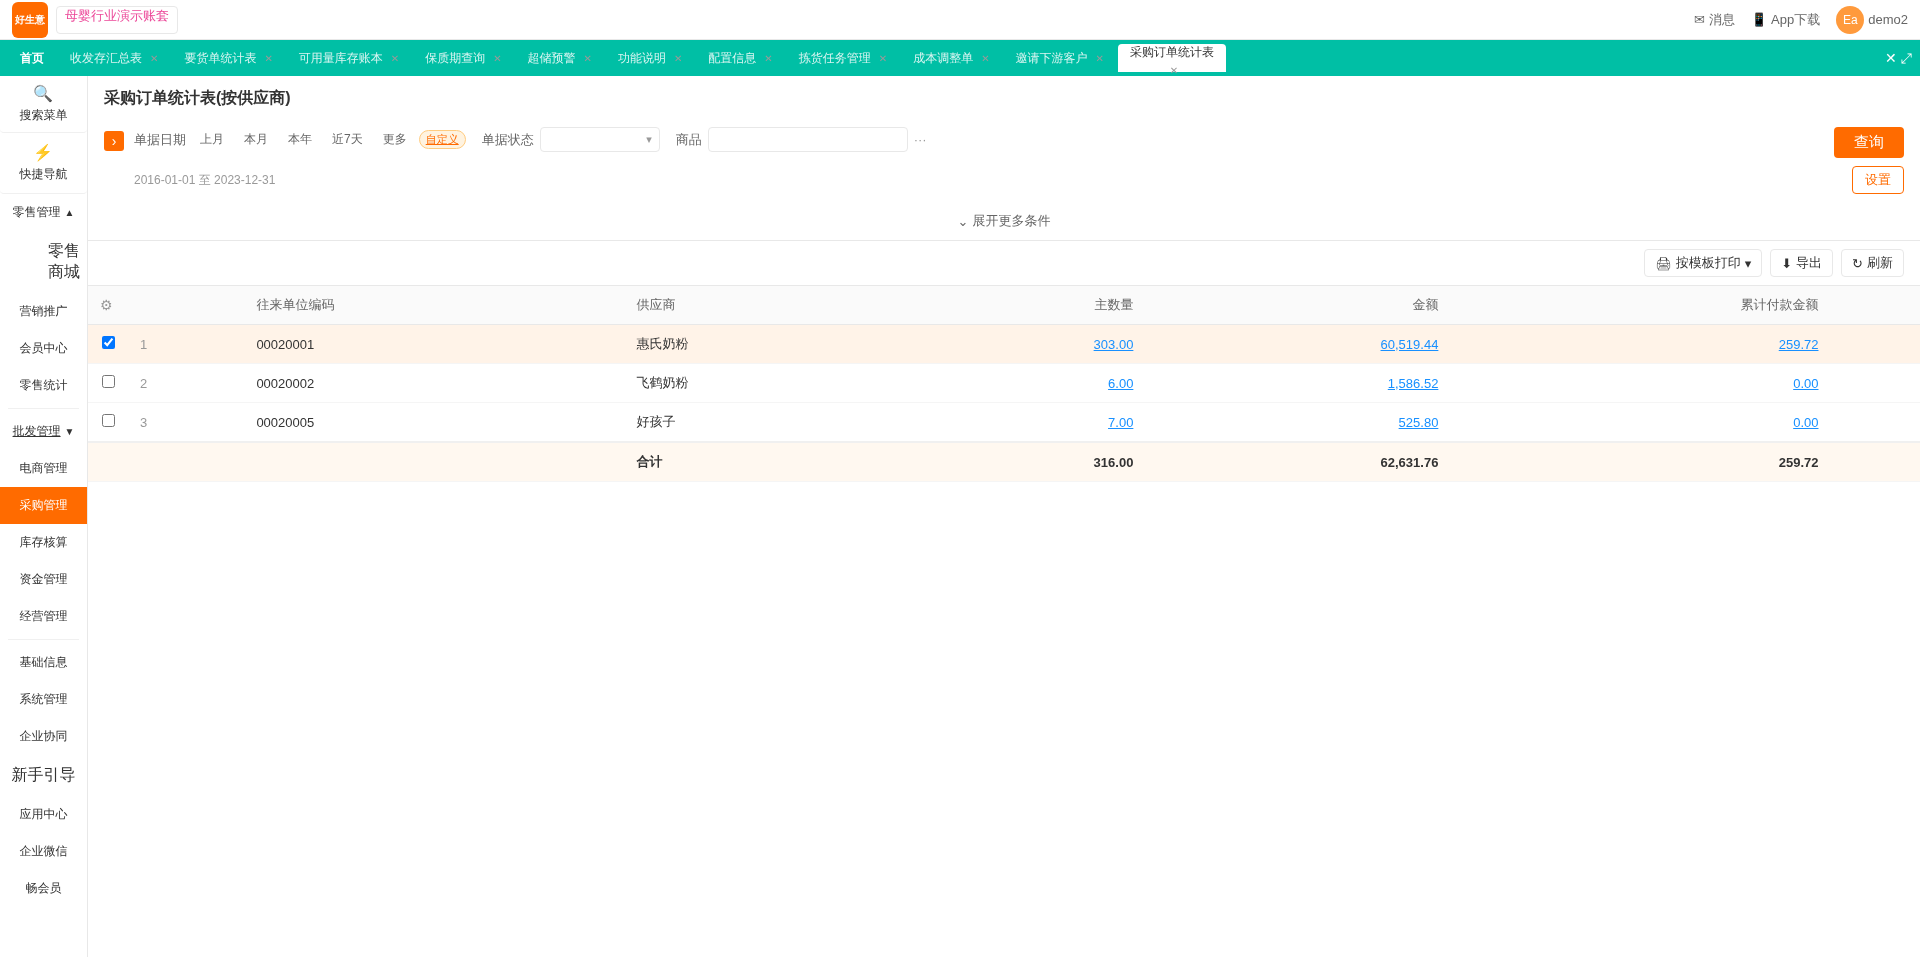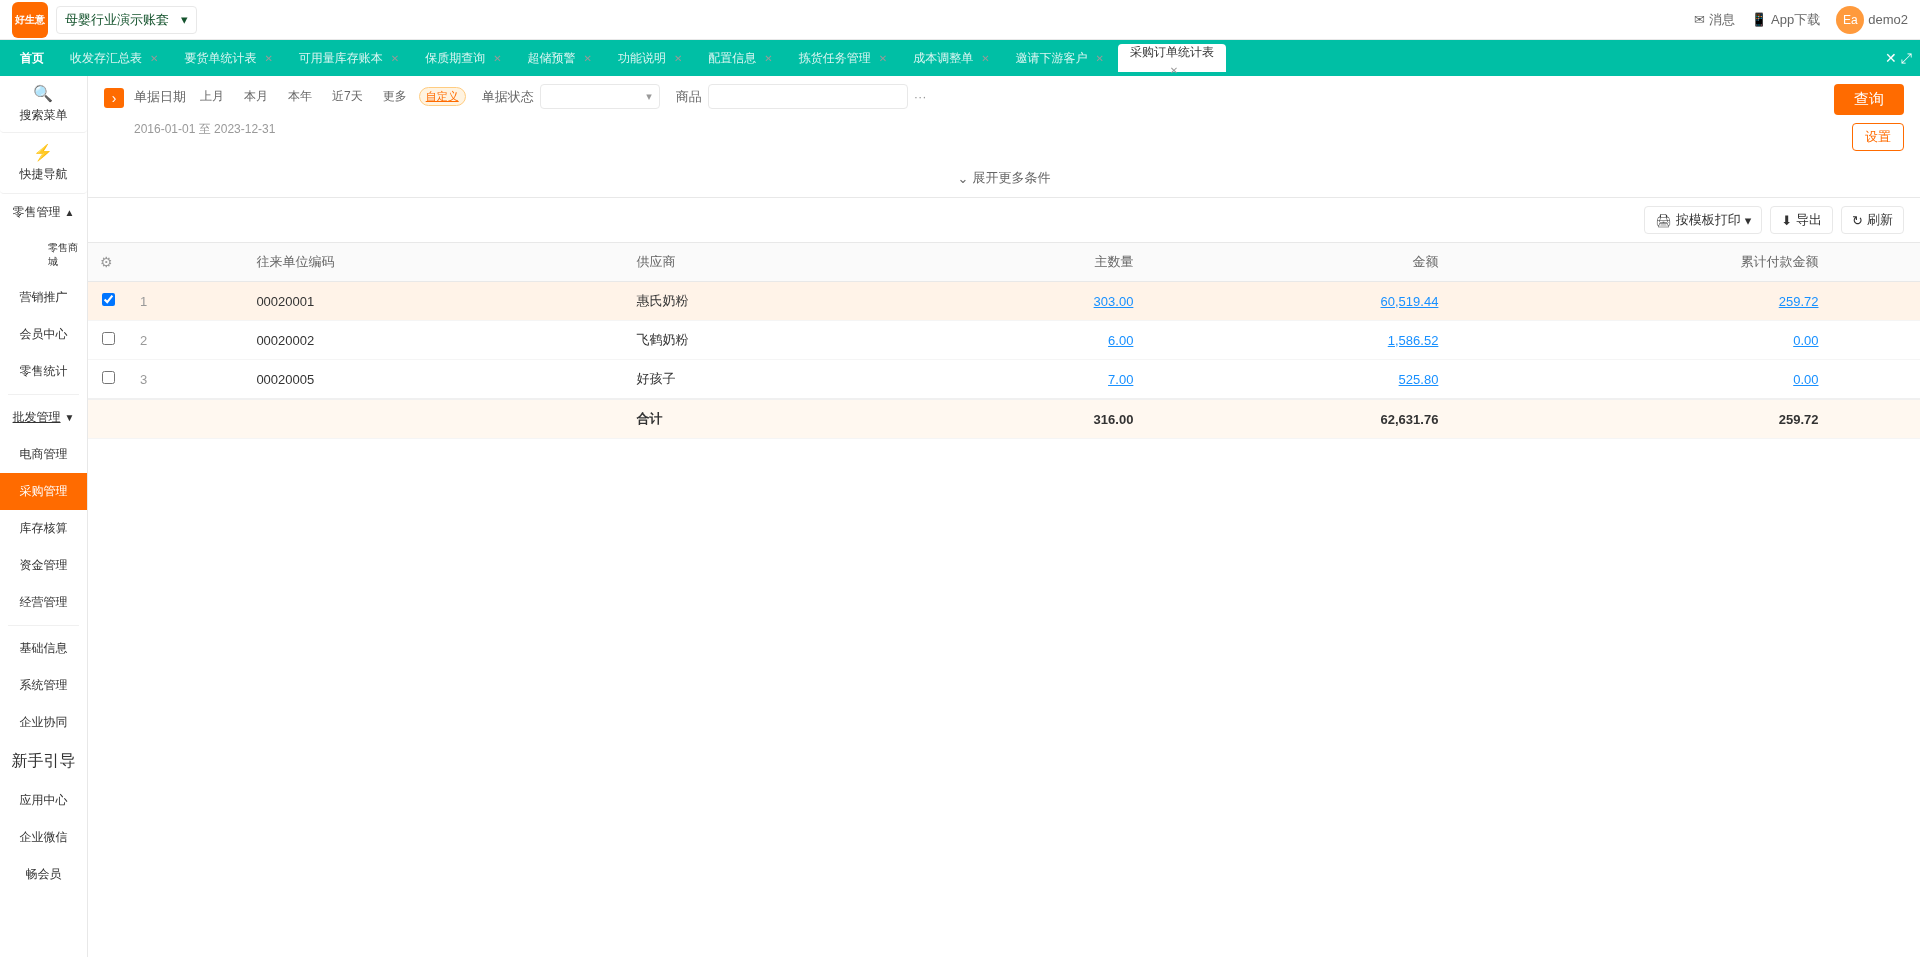--- a/index.html
+++ b/index.html
@@ -2,21 +2,21 @@
 <html><head>
   <meta charset="utf-8">
   <style>
     * { box-sizing: border-box; margin: 0; padding: 0; }
     body { font-family: 'Microsoft YaHei', Arial, sans-serif; font-size: 13px; background: #f0f2f5; color: #333; display: flex; flex-direction: column; height: 957px; overflow: hidden; }
 
     
     .top-bar { height: 40px; background: #fff; display: flex; align-items: center; justify-content: space-between; padding: 0 12px; border-bottom: 1px solid #e8e8e8; flex-shrink: 0; }
     .top-bar-left { display: flex; align-items: center; gap: 8px; }
     .logo { width: 36px; height: 36px; background: #ff6b00; border-radius: 6px; display: flex; align-items: center; justify-content: center; color: white; font-size: 11px; font-weight: bold; }
-    .workspace-selector { display: flex; align-items: center; gap: 12px; color: #14532d; font-size: 13px; cursor: pointer; padding: 0 8px; border: 1px solid #e8e8e8; border-radius: 4px; height: 28px; }
+    .workspace-selector { display: flex; align-items: center; gap: 12px; color: #ec4899; font-size: 13px; cursor: pointer; padding: 0 8px; border: 1px solid #e8e8e8; border-radius: 4px; height: 28px; flex-direction: column; }
     .top-bar-right { display: flex; align-items: center; gap: 16px; color: #666; font-size: 13px; }
     .top-right-item { display: flex; align-items: center; gap: 4px; cursor: pointer; }
     .avatar { width: 28px; height: 28px; background: #ff9a3c; border-radius: 50%; display: flex; align-items: center; justify-content: center; color: white; font-size: 12px; }
 
     
     .nav-tabs { height: 36px; background: #00bfa5; display: flex; align-items: center; padding: 0 8px; flex-shrink: 0; overflow-x: auto; gap: 2px; }
     .nav-tab { height: 28px; padding: 0 12px; border-radius: 4px 4px 0 0; display: flex; align-items: center; gap: 4px; font-size: 12px; color: rgba(255,255,255,0.85); cursor: pointer; white-space: nowrap; flex-shrink: 0; }
     .nav-tab.active { background: #fff; color: #333; border-radius: 4px 4px 0 0; flex-direction: column; }
     .nav-tab .close-x { font-size: 10px; color: #999; margin-left: 4px; }
     .nav-tab.home { color: white; font-weight: bold; }
@@ -167,21 +167,21 @@
     </div>
     <div class="sidebar-nav-item" style="border-bottom: 1px solid #f0f0f0;">
       <span class="sidebar-icon">⚡</span>
       <span style="font-size:12px;">快捷导航</span>
     </div>
     <div class="sidebar-nav-item has-arrow">
       <span style="font-size:12px;">零售管理</span>
       <span style="font-size:10px; margin-left:2px;">▲</span>
     </div>
     <div class="sidebar-nav-item">
-      <span style="font-size:10px;margin-left:44px;">零售商城</span>
+      <span style="font-size:16px;margin-left:44px;">零售商城</span>
     </div>
     <div class="sidebar-nav-item">
       <span style="font-size:12px;">营销推广</span>
     </div>
     <div class="sidebar-nav-item">
       <span style="font-size:12px;">会员中心</span>
     </div>
     <div class="sidebar-nav-item">
       <span style="font-size:12px;">零售统计</span>
     </div>
@@ -225,20 +225,23 @@
       <span style="font-size:12px;">企业微信</span>
     </div>
     <div class="sidebar-nav-item">
       <span style="font-size:12px;">畅会员</span>
     </div>
   </div>
 
   <div class="content-area">
 
     <div style="background:#fff; border-bottom: 1px solid #e8e8e8; flex-shrink:0;">
+      <div style="padding: 12px 16px 0;">
+        <div class="page-title">采购订单统计表(按供应商)</div>
+      </div>
 
       <div style="padding: 8px 16px; display: flex; align-items: flex-start; gap: 0;">
         <button class="collapse-btn" style="margin-right: 10px; margin-top: 4px;">›</button>
         <div style="flex:1;">
           <div class="filter-row">
             <div class="filter-item">
               <span class="filter-label">单据日期</span>
               <div class="date-range-options">
                 <span class="date-option">上月</span>
                 <span class="date-option">本月</span>
@@ -255,21 +258,21 @@
                   <option value=""></option>
                 </select>
               </div>
             </div>
             <div class="filter-item">
               <span class="filter-label">商品</span>
               <input class="filter-input" style="min-width: 200px;">
               <span class="filter-dots">···</span>
             </div>
           </div>
-          <div style="margin-top: 12px; color: #999; font-size: 12px;">
+          <div style="margin-top: 20px; color: #999; font-size: 12px;">
             <span>2016-01-01</span>
             <span> 至 </span>
             <span>2023-12-31</span>
           </div>
         </div>
         <div style="display:flex; flex-direction:column; align-items:flex-end; gap:4px; margin-left: 12px;">
           <button class="btn-query">查询</button>
           <button class="btn-settings">设置</button>
         </div>
       </div>

